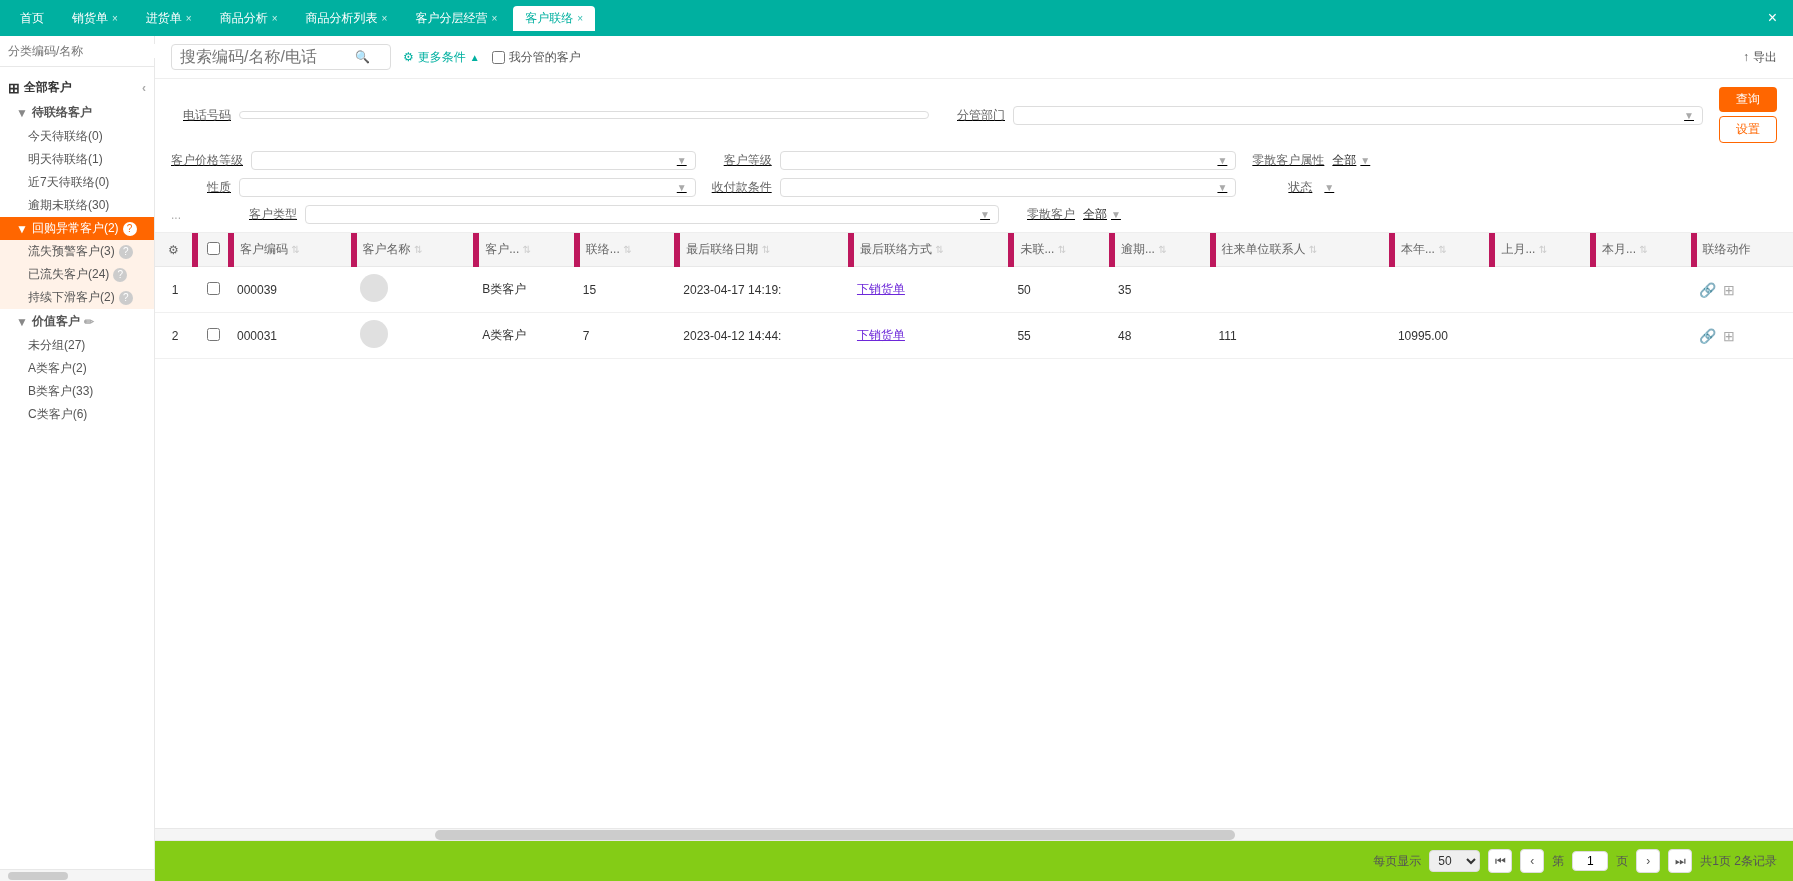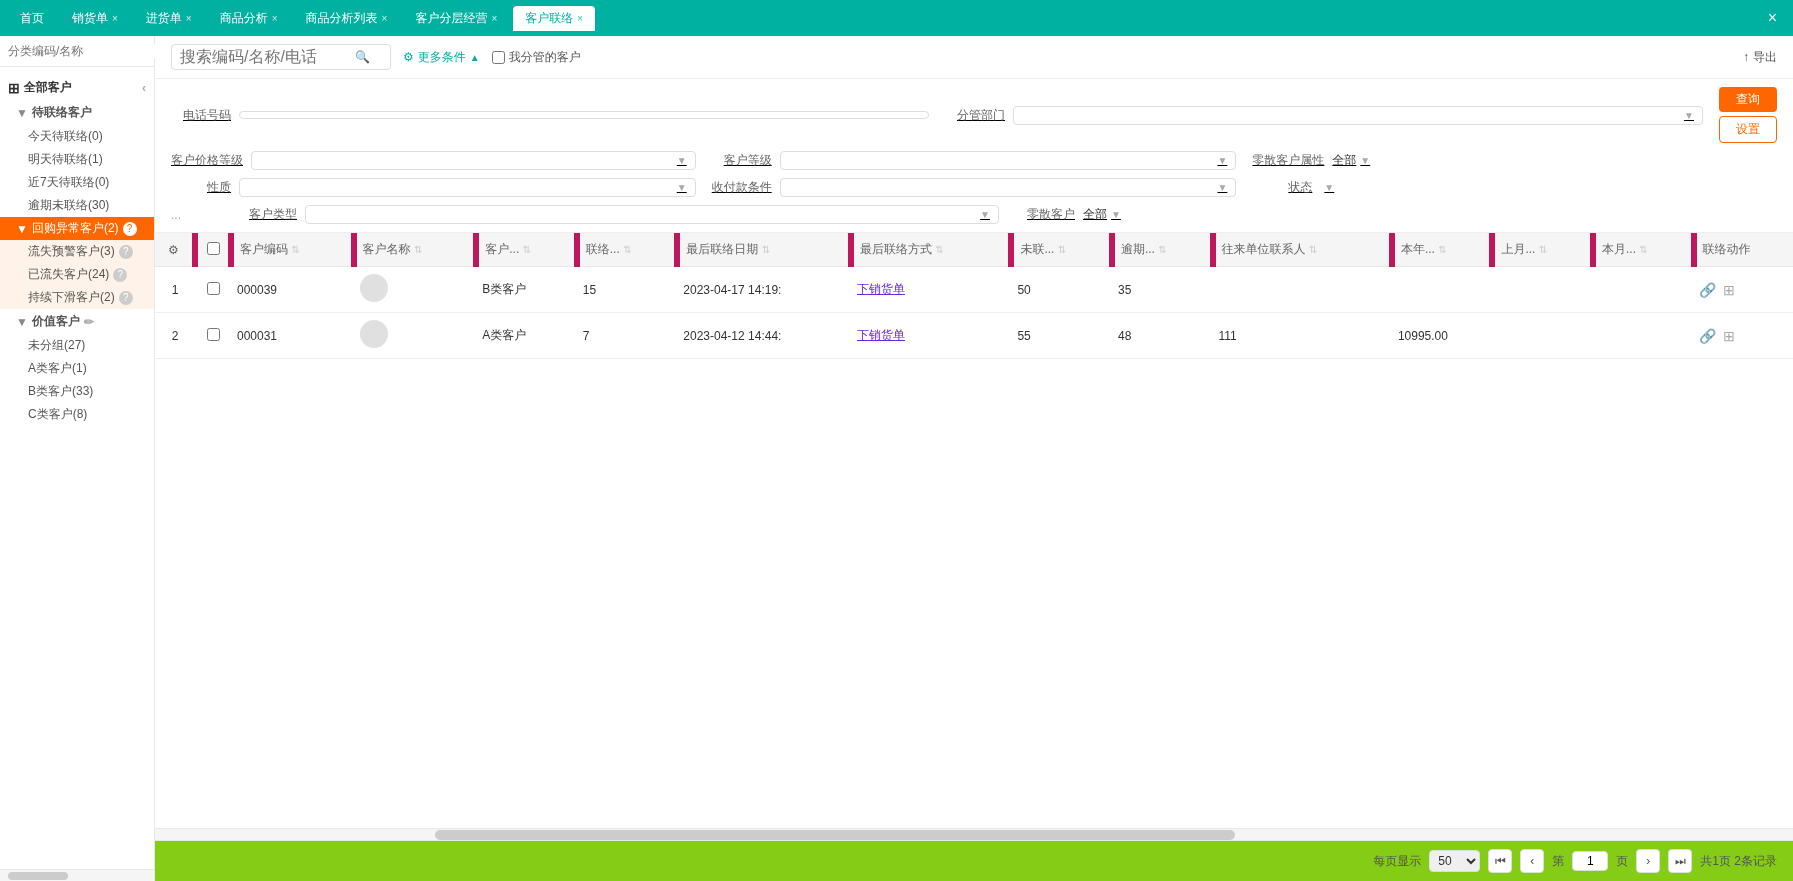--- a/index.html
+++ b/index.html
@@ -505,27 +505,27 @@
 
       <div class="value-customer-section">
         <span style="color:#888;">▼</span>
         <span>价值客户</span>
         <span class="edit-icon">✏</span>
       </div>
       <div class="tree-item">
         <span>未分组(27)</span>
       </div>
       <div class="tree-item">
-        <span>A类客户(1)</span>
+        <span>A类客户(2)</span>
       </div>
       <div class="tree-item">
         <span>B类客户(33)</span>
       </div>
       <div class="tree-item">
-        <span>C类客户(8)</span>
+        <span>C类客户(6)</span>
       </div>
     </div>
     <div class="sidebar-bottom-scroll">
       <div style="width:60px;height:8px;background:#ccc;border-radius:4px;margin:2px 8px;"></div>
     </div>
   </div>
 
   <div class="content-area">
 
 

